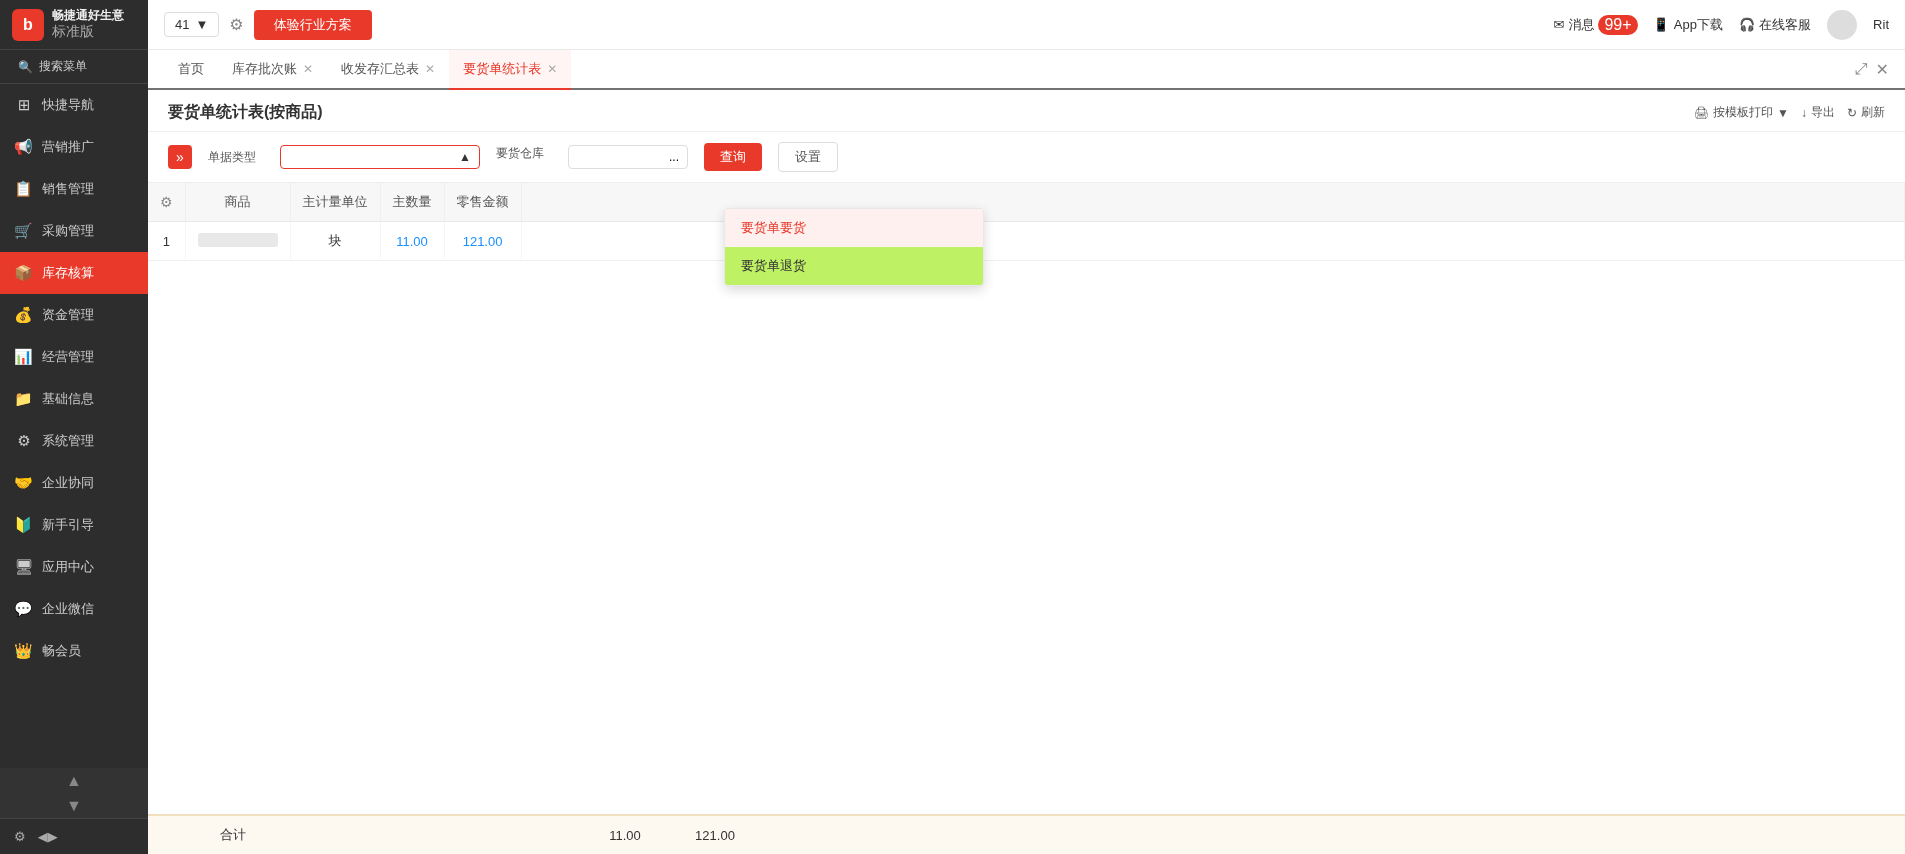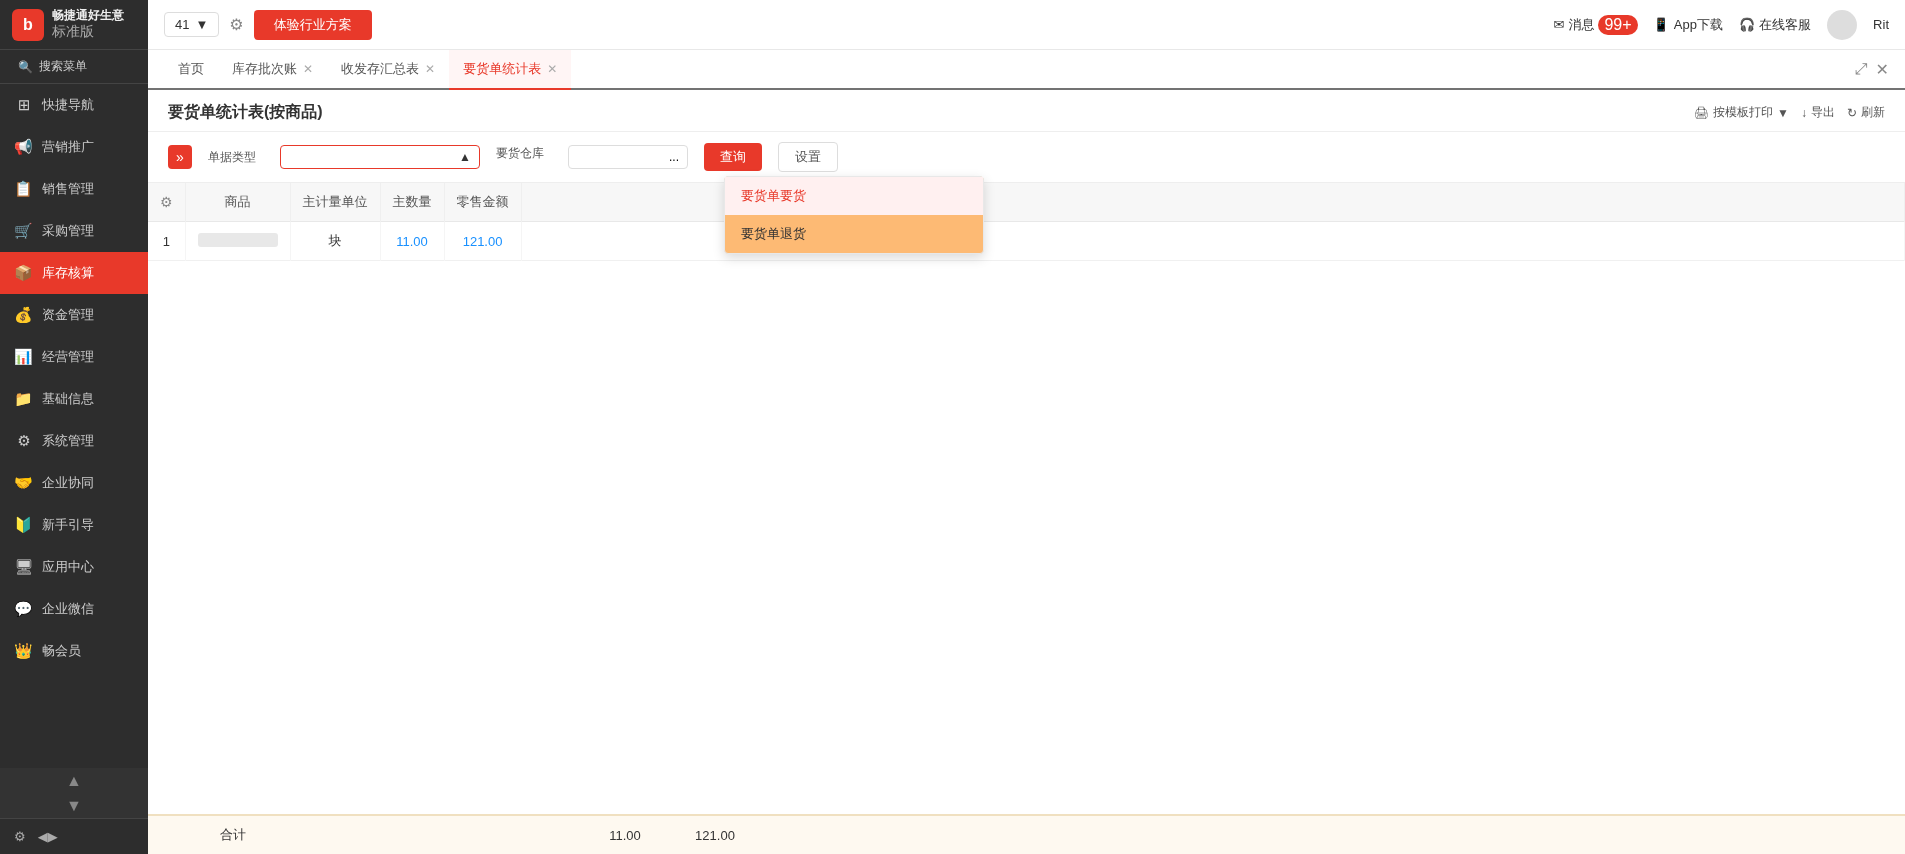--- a/index.html
+++ b/index.html
@@ -221,24 +221,24 @@
       background: white;
       color: #555;
       border: 1px solid #ddd;
       border-radius: 4px;
       padding: 5px 16px;
       font-size: 13px;
       cursor: pointer;
     }
     .dropdown-menu {
       position: absolute;
-      top: 176px;
+      top: 208px;
       left: 724px;
       width: 260px;
-      background: #fdba74;
+      background: #bef264;
       border: 1px solid #e8e8e8;
       border-radius: 4px;
       box-shadow: 0 4px 12px rgba(0,0,0,0.15);
       z-index: 200;
     }
     .dropdown-item {
       padding: 10px 16px;
       font-size: 13px;
       cursor: pointer;
       color: #333;

